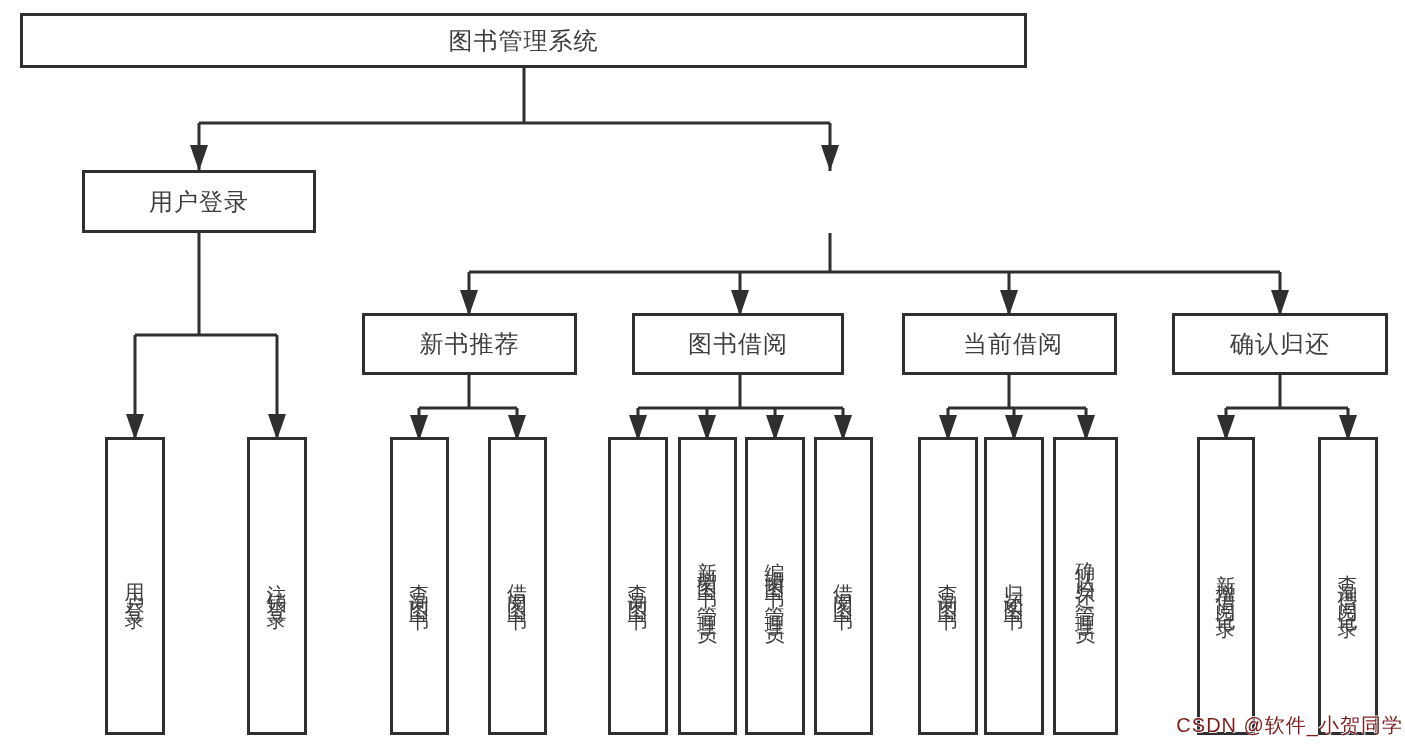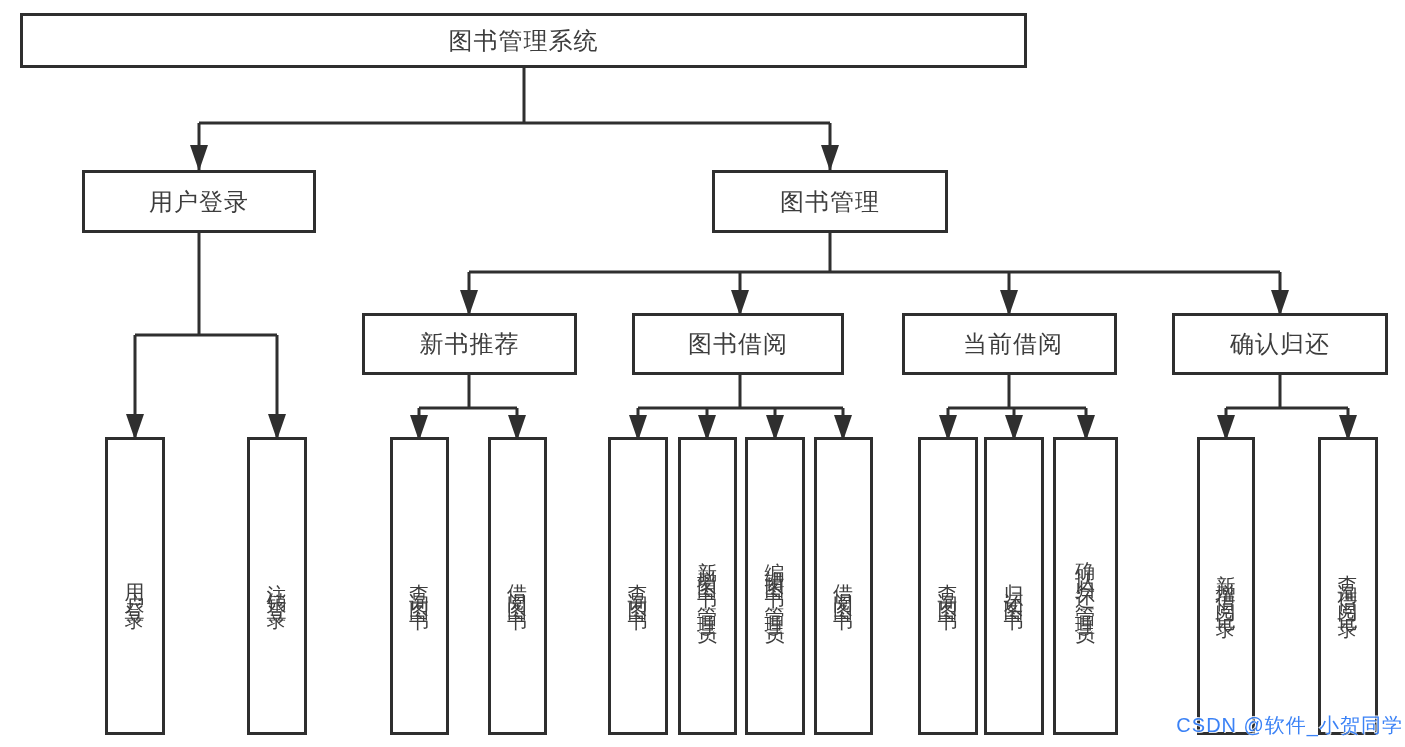--- a/index.html
+++ b/index.html
@@ -59,21 +59,21 @@
   .lf-9  { left: 918px;  width: 60px; }
   .lf-10 { left: 984px;  width: 60px; }
   .lf-11 { left: 1053px; width: 65px; }
   .lf-12 { left: 1197px; width: 58px; }
   .lf-13 { left: 1318px; width: 60px; }
   #watermark {
     position: absolute;
     right: 2px;
     top: 712px;
     font-size: 20px;
-    color: #3b82f6;
+    color: #7f1d1d;
     letter-spacing: 1px;
     text-shadow: 1px 1px 0 rgba(255,255,255,0.85), -1px -1px 0 rgba(255,255,255,0.85);
     white-space: nowrap;
   }
   .wire { stroke: #2f2f2f; stroke-width: 3; fill: none; }
   .head { fill: #2f2f2f; stroke: none; }
 </style>
 </head>
 <body>
 
@@ -114,23 +114,20 @@
     <polygon class="head" points="1217,415 1235,415 1226,441"></polygon>
     <polygon class="head" points="1339,415 1357,415 1348,441"></polygon>
   </svg>
 
   <div class="node hnode b-root">
     <span>图书管理系统</span>
   </div>
 
   <div class="node hnode b-login">
     <span>用户登录</span>
-  </div>
-  <div class="node hnode b-mgmt">
-    <span>图书管理</span>
   </div>
 
   <div class="node hnode b-l3-1">
     <span>新书推荐</span>
   </div>
   <div class="node hnode b-l3-2">
     <span>图书借阅</span>
   </div>
   <div class="node hnode b-l3-3">
     <span>当前借阅</span>

